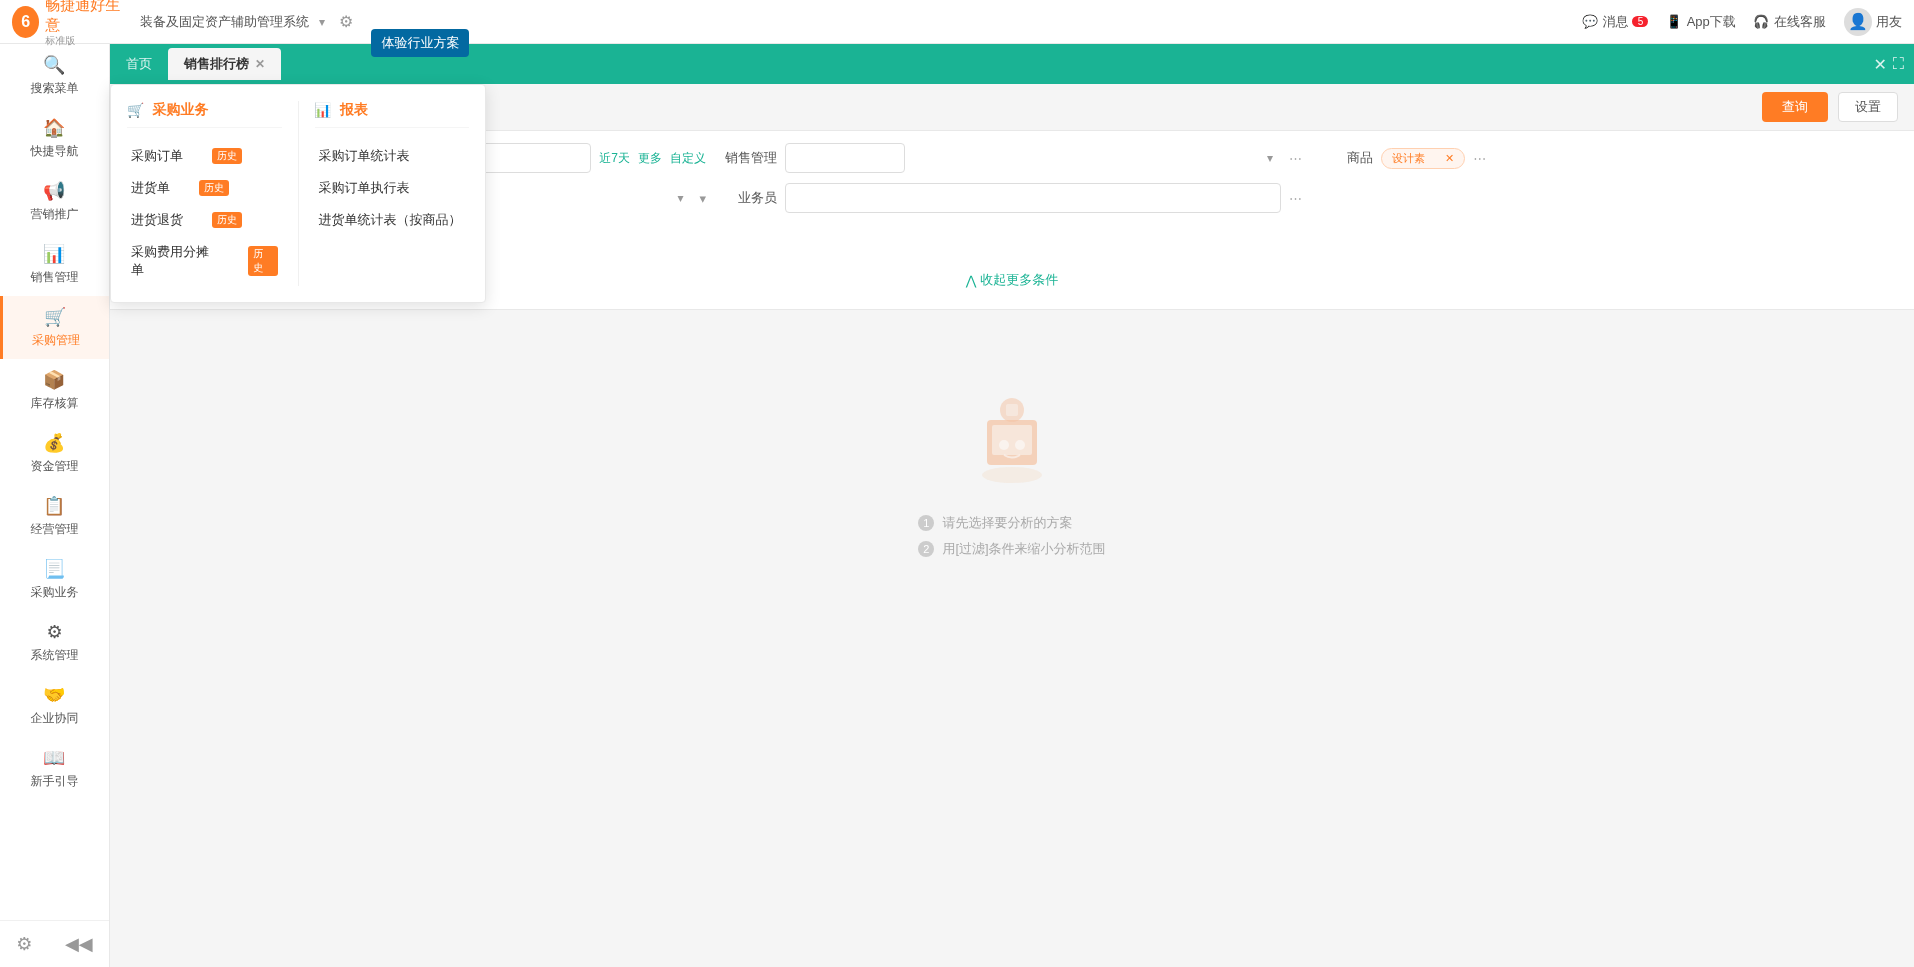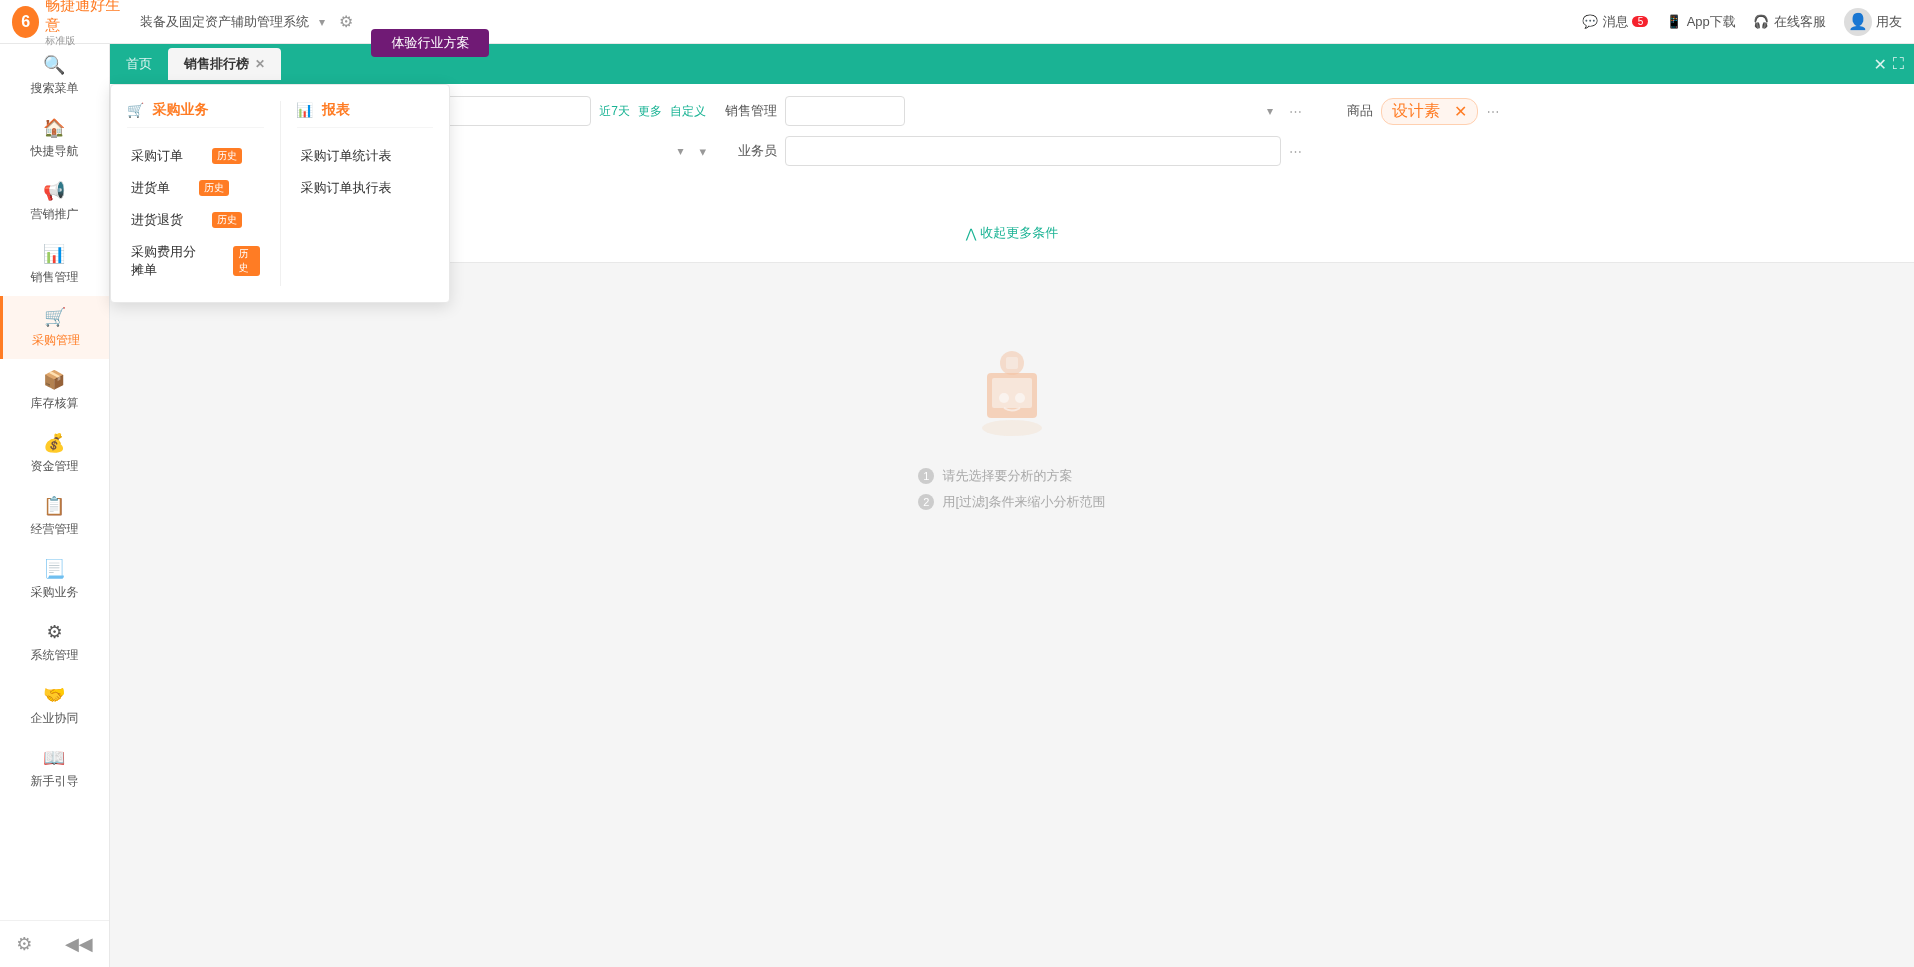--- a/index.html
+++ b/index.html
@@ -30,25 +30,25 @@
       border-radius: 50%;
       display: flex; align-items: center; justify-content: center;
       color: #fff; font-size: 16px; font-weight: bold;
     }
     .logo-text { font-size: 15px; color: #ff7c24; line-height: 1.3; }
     .logo-badge { font-size: 10px; color: #999; }
     .system-name { color: #555; font-size: 13px; margin-left: 8px; }
     .topbar-dropdown { color: #999; font-size: 12px; cursor: pointer; }
     .topbar-gear { color: #999; font-size: 16px; cursor: pointer; margin-left: 4px; }
     .industry-btn {
-      background: #701a75;
+      background: #0369a1;
       color: #fff;
       border: none;
       border-radius: 4px;
-      padding: 5px 20px;
+      padding: 5px 10px;
       font-size: 13px;
       cursor: pointer;
       margin-left: 8px;
       margin-top: 42px;
     }
     .topbar-right {
       margin-left: auto;
       display: flex;
       align-items: center;
       gap: 18px;
@@ -267,26 +267,26 @@
       outline: none;
       font-size: 13px;
       color: #333;
       width: 85px;
     }
     .date-sep { color: #999; }
 
     .tag-item {
       display: inline-flex;
       align-items: center;
-      gap: 14px;
+      gap: 20px;
       background: #fff5ef;
       border: 1px solid #ffd0b0;
       border-radius: 12px;
       padding: 2px 10px;
-      font-size: 16px;
+      font-size: 11px;
       color: #ff7c24;
     }
     .tag-close { cursor: pointer; color: #ff7c24; }
 
     .collapse-btn {
       display: flex; align-items: center; gap: 4px;
       color: #1ab394; font-size: 13px; cursor: pointer;
       padding: 8px 0;
       justify-content: center;
     }
@@ -477,20 +477,43 @@
     <span class="close-btn">✕</span>
   </div>
   <div class="tab-actions">
     <span class="tab-action-btn">✕</span>
     <span class="tab-action-btn">⛶</span>
   </div>
 </div>
 
 <div class="main">
 
+  <div class="toolbar">
+    <div class="toolbar-btn">
+      <span>❓</span>
+      <span>帮助</span>
+    </div>
+    <div class="toolbar-btn">
+      <span>🖨</span>
+      <span>按模板打印</span>
+      <span>▾</span>
+    </div>
+    <div class="toolbar-btn">
+      <span>📤</span>
+      <span>导出</span>
+    </div>
+    <div class="toolbar-btn">
+      <span>🔄</span>
+      <span>刷新</span>
+    </div>
+    <div class="toolbar-right">
+      <button class="query-btn">查询</button>
+      <button class="settings-btn">设置</button>
+    </div>
+  </div>
 
   <div class="filter-area">
     <div class="filter-row">
 
       <div class="filter-item">
         <span class="filter-label">日期</span>
         <div class="date-range">
           <input type="text" value="2024-01-01" style="">
           <span class="date-sep">~</span>
           <input type="text" value="2024-12-31" style="">
@@ -605,14 +628,17 @@
     <div class="dropdown-col-header">
       <span>📊</span>
       <span>报表</span>
     </div>
     <div class="dropdown-item">
       <span>采购订单统计表</span>
     </div>
     <div class="dropdown-item">
       <span>采购订单执行表</span>
     </div>
+    <div class="dropdown-item">
+      <span>进货单统计表（按商品）</span>
+    </div>
   </div>
 </div>
 
 </body></html>

